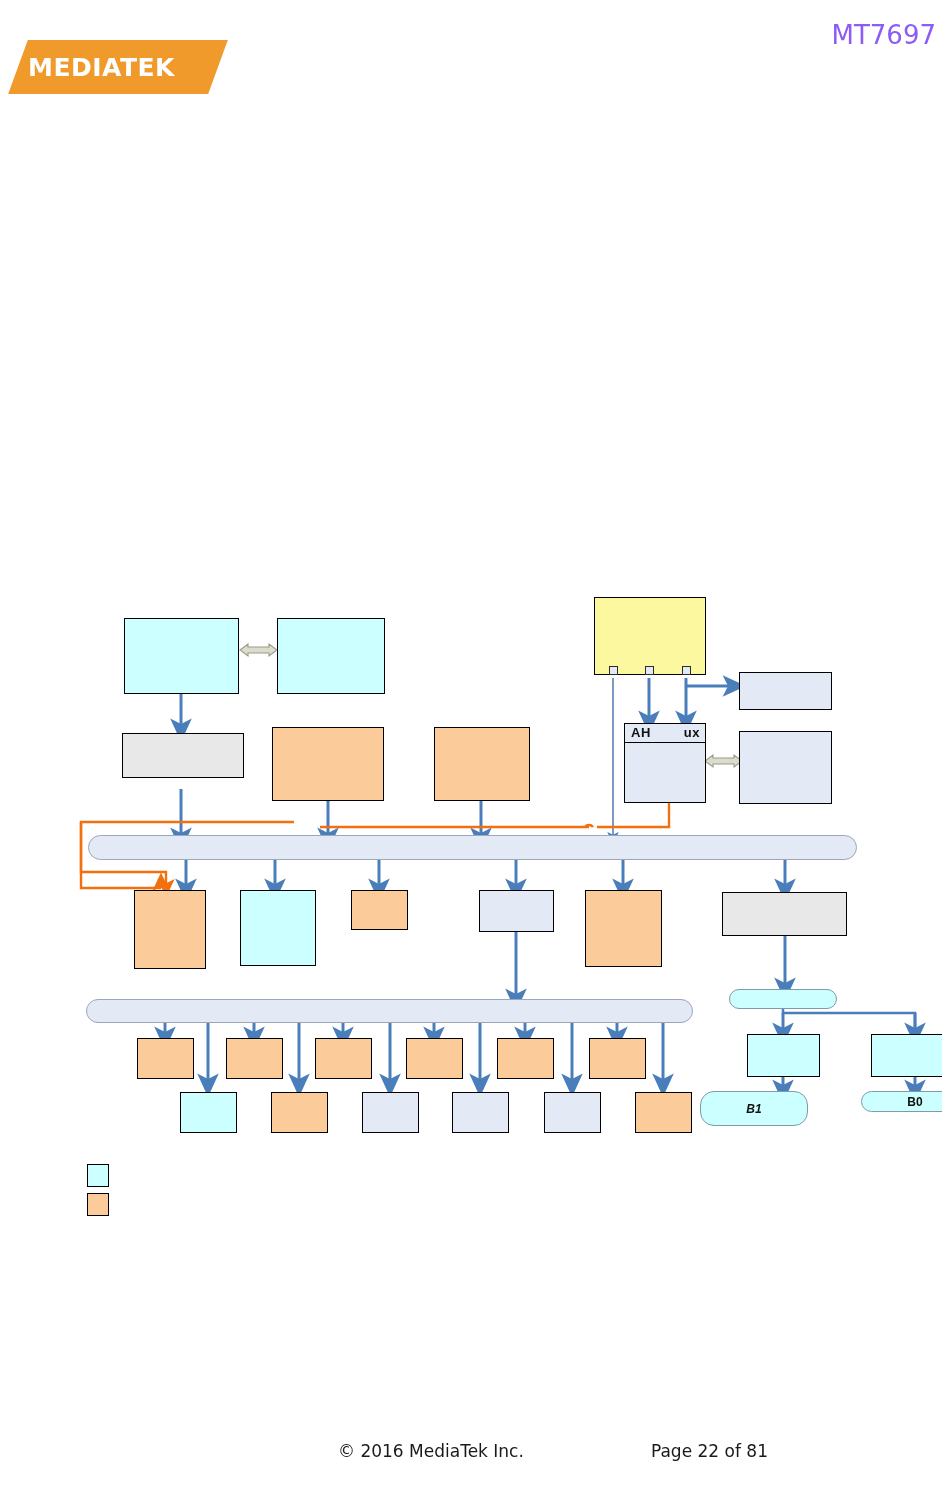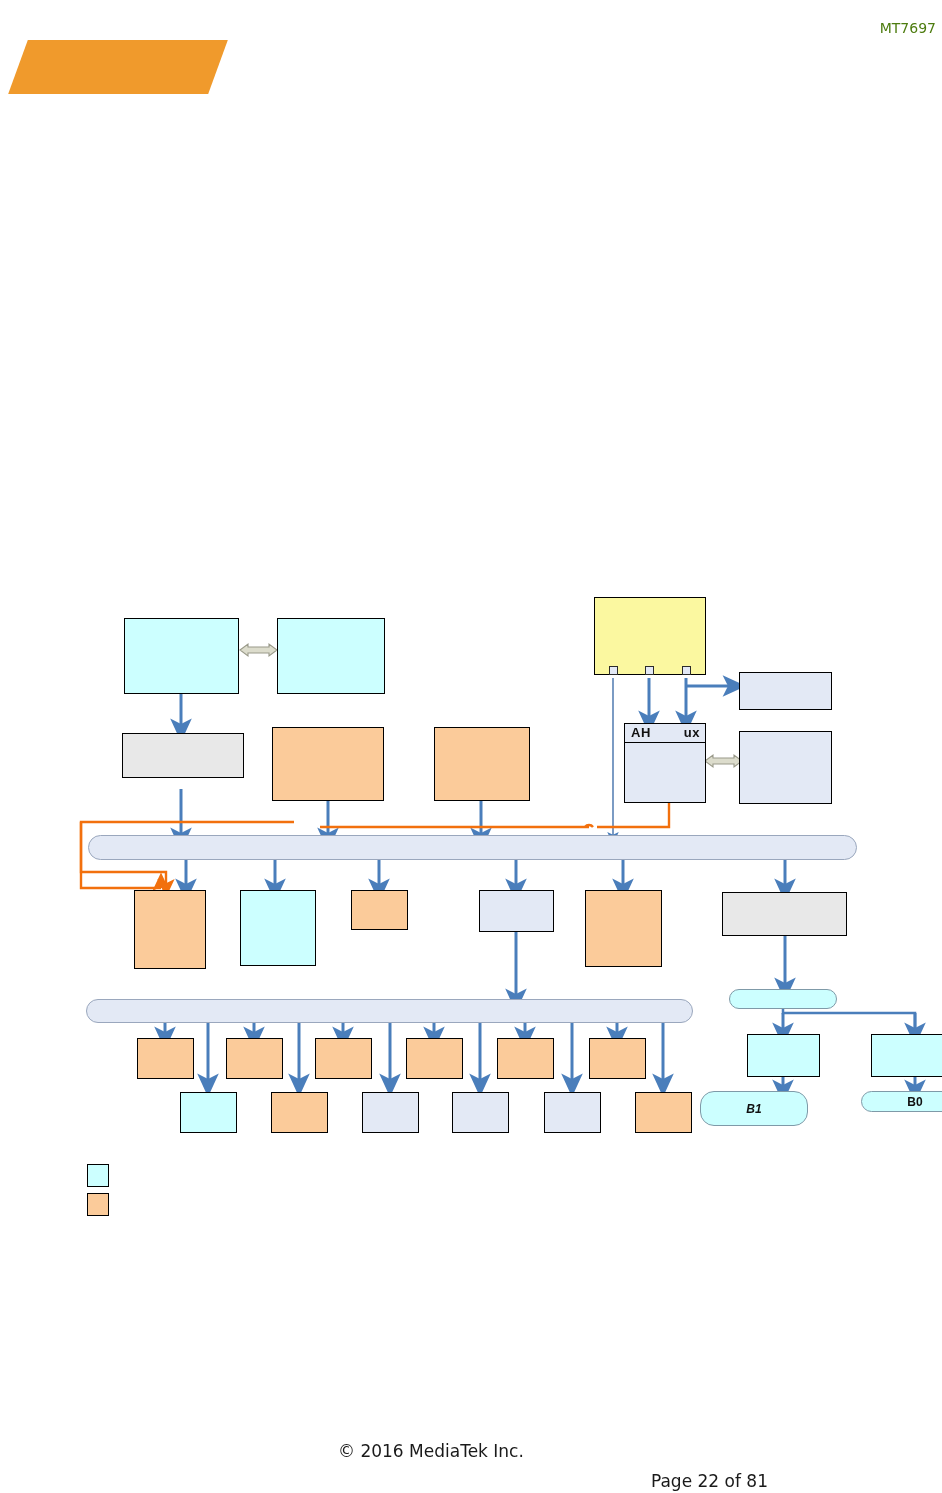--- a/index.html
+++ b/index.html
@@ -35,22 +35,22 @@
     color: #ffffff;
     font-size: 25px;
     font-weight: bold;
     letter-spacing: 0.5px;
     font-family: "DejaVu Sans", sans-serif;
     line-height: 32px;
   }
   #doc-code {
     position: absolute;
     right: 6px; top: 20px;
-    font-size: 14px;
-    color: #4d7c0f;
+    font-size: 26px;
+    color: #8b5cf6;
     font-family: "DejaVu Sans", sans-serif;
   }
 
   
   #page-footer {
     position: absolute;
     left: 0; bottom: 0;
     width: 776px; height: 70px;
   }
   #footer-copyright {
@@ -59,21 +59,20 @@
     font-size: 17px;
     color: #1a1a1a;
     font-family: "DejaVu Sans", sans-serif;
   }
   #footer-pagenum {
     position: absolute;
     right: 8px; top: 18px;
     font-size: 17px;
     color: #1a1a1a;
     font-family: "DejaVu Sans", sans-serif;
-    margin-top: 30px;
   }
 
   
   #diagram {
     position: absolute;
     left: 0; top: 0;
     width: 942px; height: 1493px; margin-left: 48px;
   }
   #diagram-svg {
     position: absolute;
@@ -150,20 +149,21 @@
     position: absolute;
     font-size: 12px;
     color: #111;
   }
 </style>
 </head>
 <body>
 
 <div id="page-header">
   <div id="brand-logo"></div>
+  <div id="brand-logo-wordmark">MEDIATEK</div>
   <div id="doc-code">MT7697</div>
 </div>
 
 <div id="diagram">
 
   <svg id="diagram-svg" width="942" height="1493">
     <defs>
       <marker id="ab" markerWidth="9" markerHeight="9" refX="4.2" refY="4.2" orient="auto">
         <path d="M0.4,0.6 L8.2,4.2 L0.4,7.8 L2.2,4.2 Z" fill="#4a7ebb"></path>
       </marker>

